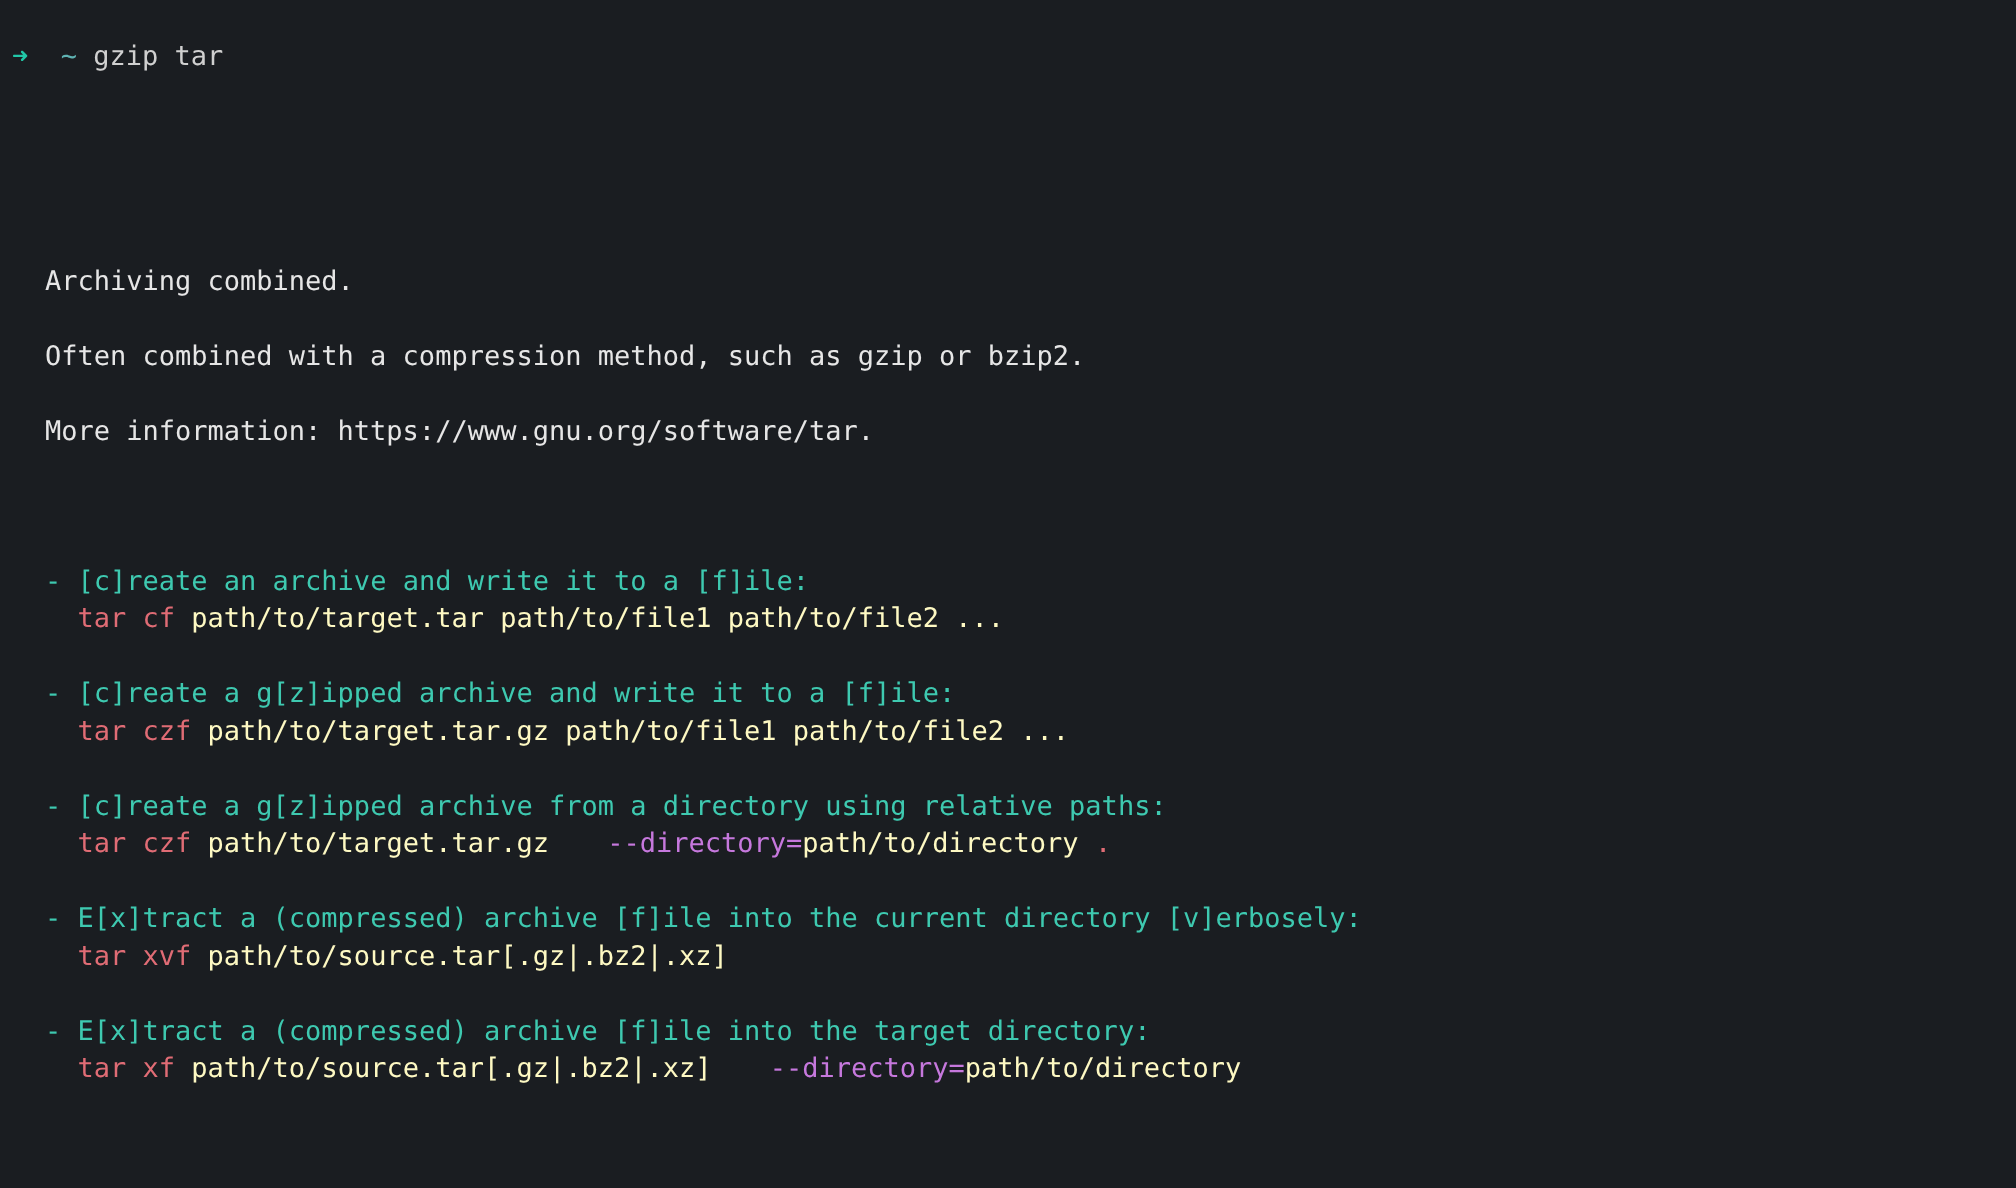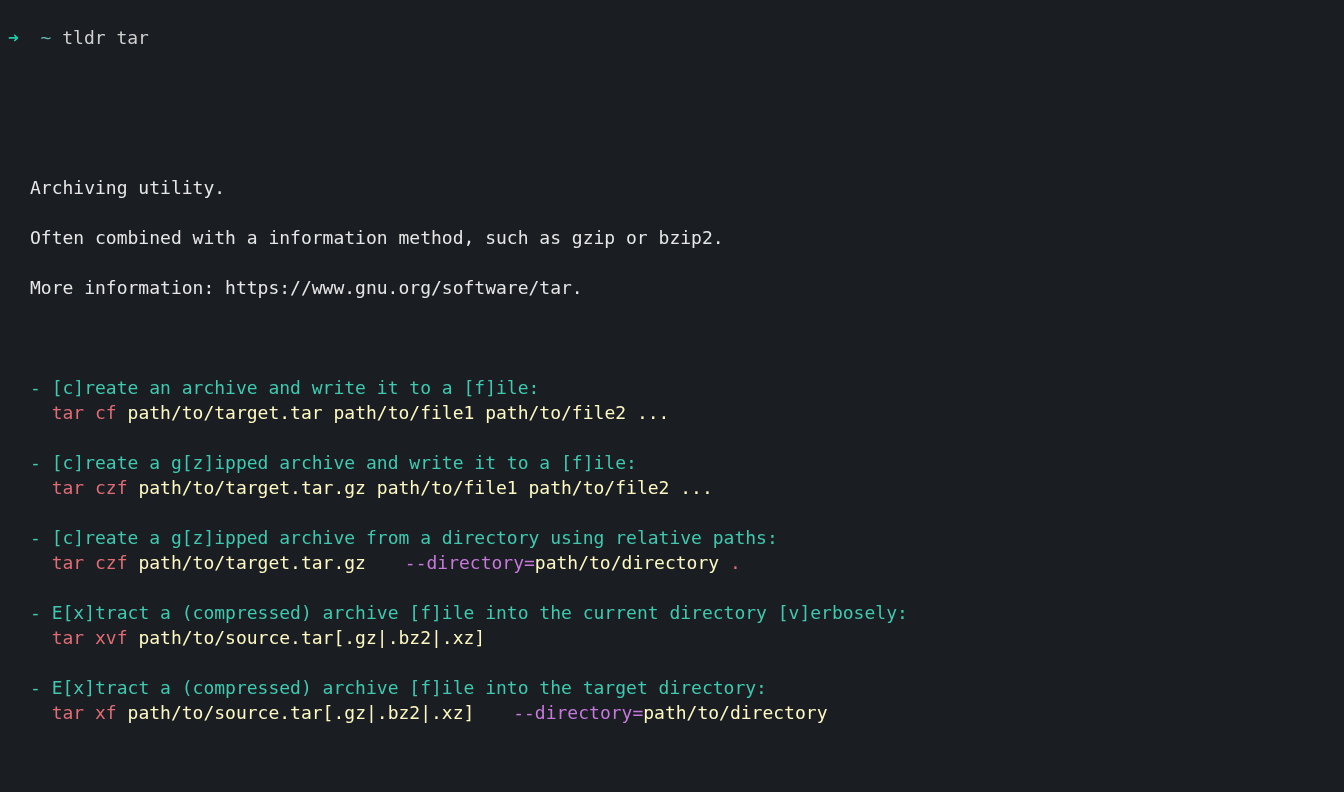--- a/index.html
+++ b/index.html
@@ -56,21 +56,21 @@
     display: block;
   }
   .indent {
     padding-left: 22px;
   }
 </style>
 </head>
 <body>
 
 <div class="terminal">
-<span class="line"><span class="prompt-arrow">➜</span>  <span class="prompt-tilde">~</span> <span class="cmd-input">tldr tar</span></span>
+<span class="line"><span class="prompt-arrow">➜</span>  <span class="prompt-tilde">~</span> <span class="cmd-input">gzip tar</span></span>
 <span class="line"> </span>
 <span class="line"> </span>
-<span class="line indent desc">Archiving utility.</span>
-<span class="line indent desc">Often combined with a information method, such as gzip or bzip2.</span>
+<span class="line indent desc">Archiving combined.</span>
+<span class="line indent desc">Often combined with a compression method, such as gzip or bzip2.</span>
 <span class="line indent desc">More information: https://www.gnu.org/software/tar.</span>
 <span class="line"> </span>
 <div id="examples-container"><span class="line indent"><span class="dash">- </span><span class="teal">[c]reate an archive and write it to a [f]ile:</span></span><span class="line indent"><span>  </span><span class="red">tar cf</span><span class="arg"> path/to/target.tar path/to/file1 path/to/file2 ...</span></span><span class="line"> </span><span class="line indent"><span class="dash">- </span><span class="teal">[c]reate a g[z]ipped archive and write it to a [f]ile:</span></span><span class="line indent"><span>  </span><span class="red">tar czf</span><span class="arg"> path/to/target.tar.gz path/to/file1 path/to/file2 ...</span></span><span class="line"> </span><span class="line indent"><span class="dash">- </span><span class="teal">[c]reate a g[z]ipped archive from a directory using relative paths:</span></span><span class="line indent"><span>  </span><span class="red">tar czf</span><span class="arg"> path/to/target.tar.gz </span><span class="purple">--directory=</span><span class="arg">path/to/directory </span><span class="red">.</span></span><span class="line"> </span><span class="line indent"><span class="dash">- </span><span class="teal">E[x]tract a (compressed) archive [f]ile into the current directory [v]erbosely:</span></span><span class="line indent"><span>  </span><span class="red">tar xvf</span><span class="arg"> path/to/source.tar[.gz|.bz2|.xz]</span></span><span class="line"> </span><span class="line indent"><span class="dash">- </span><span class="teal">E[x]tract a (compressed) archive [f]ile into the target directory:</span></span><span class="line indent"><span>  </span><span class="red">tar xf</span><span class="arg"> path/to/source.tar[.gz|.bz2|.xz] </span><span class="purple">--directory=</span><span class="arg">path/to/directory</span></span><span class="line"> </span></div>
 </div>
 
 </body></html>

